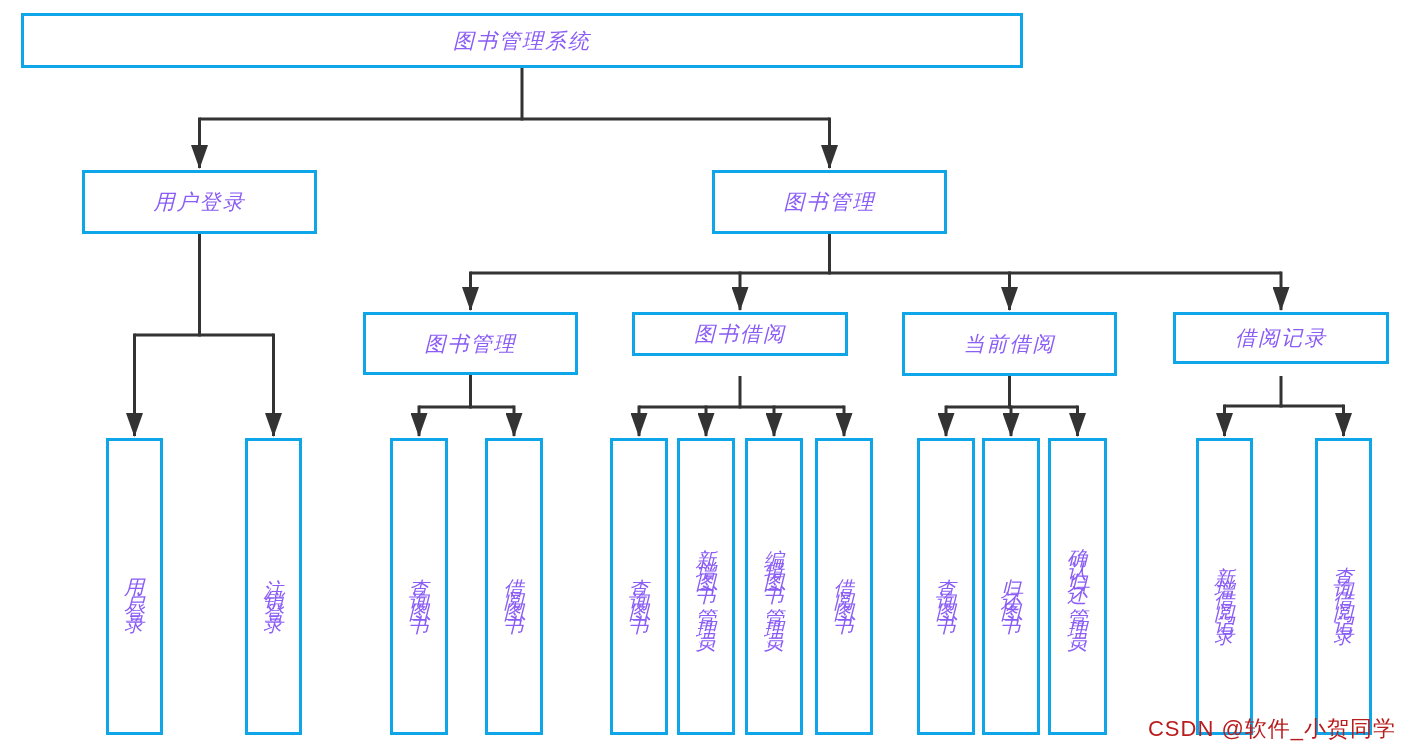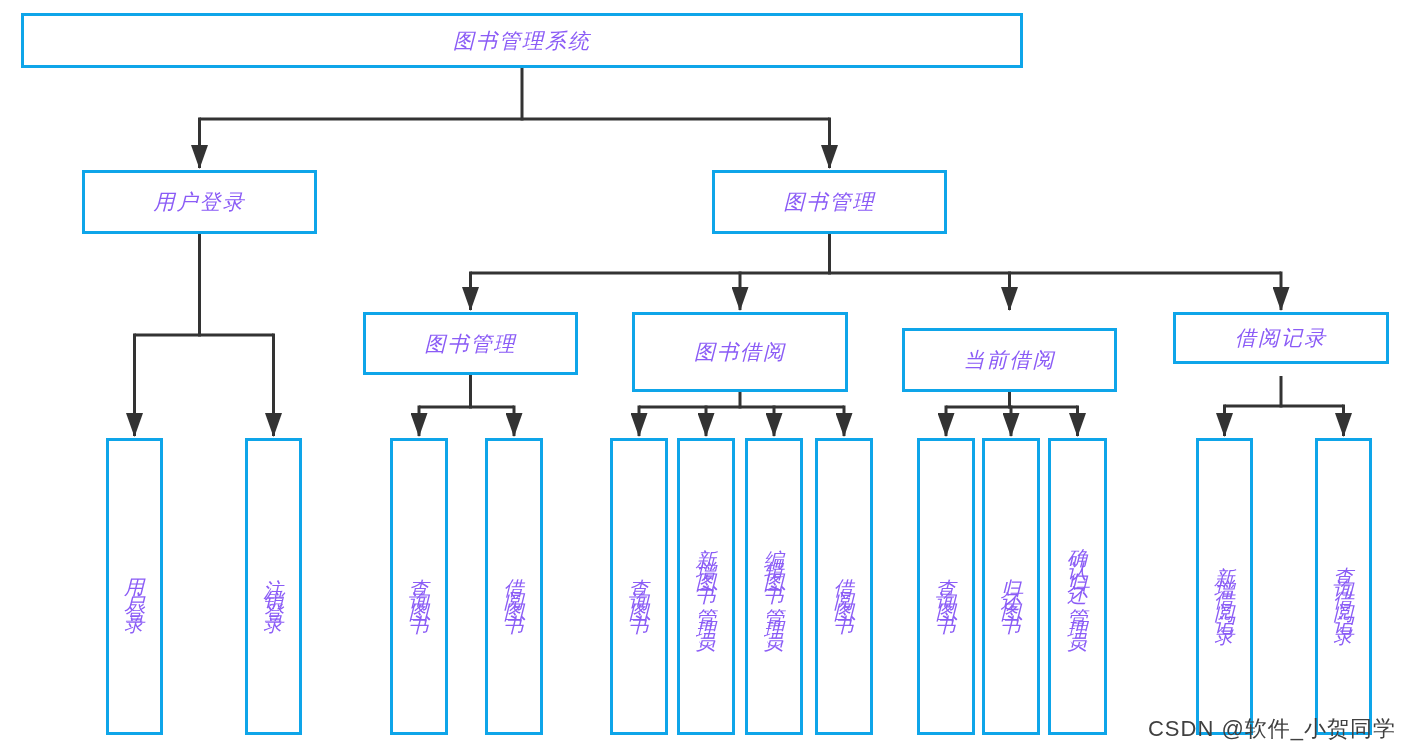--- a/index.html
+++ b/index.html
@@ -44,30 +44,30 @@
     font-size: 20px;
     letter-spacing: 12px;
     line-height: 1;
   }
   .watermark {
     position: absolute;
     right: 9px;
     bottom: 3px;
     font-size: 22px;
     letter-spacing: 1px;
-    color: #404040;
+    color: #b91c1c;
     white-space: nowrap;
   }
   
   #n-root   { left: 21px;   top: 13px;  width: 1002px; height: 55px; }
   #n-login  { left: 82px;   top: 170px; width: 235px;  height: 64px; }
   #n-mgmt   { left: 712px;  top: 170px; width: 235px;  height: 64px; }
   #n-nbr    { left: 363px;  top: 312px; width: 215px;  height: 63px; }
-  #n-bb     { left: 632px;  top: 312px; width: 216px;  height: 80px; text-align: right; }
-  #n-cb     { left: 902px;  top: 328px; width: 215px;  height: 64px; }
+  #n-bb     { left: 632px;  top: 312px; width: 216px;  height: 44px; text-align: right; }
+  #n-cb     { left: 902px;  top: 312px; width: 215px;  height: 64px; }
   #n-br     { left: 1173px; top: 312px; width: 216px;  height: 52px; }
   .leaf { top: 438px; height: 297px; }
   #l-user-login   { left: 106px;  width: 57px; }
   #l-logout       { left: 245px;  width: 57px; }
   #l-nbr-query    { left: 390px;  width: 58px; }
   #l-nbr-borrow   { left: 485px;  width: 58px; }
   #l-bb-query     { left: 610px;  width: 58px; }
   #l-bb-add       { left: 677px;  width: 58px; }
   #l-bb-edit      { left: 745px;  width: 58px; }
   #l-bb-borrow    { left: 815px;  width: 58px; }

